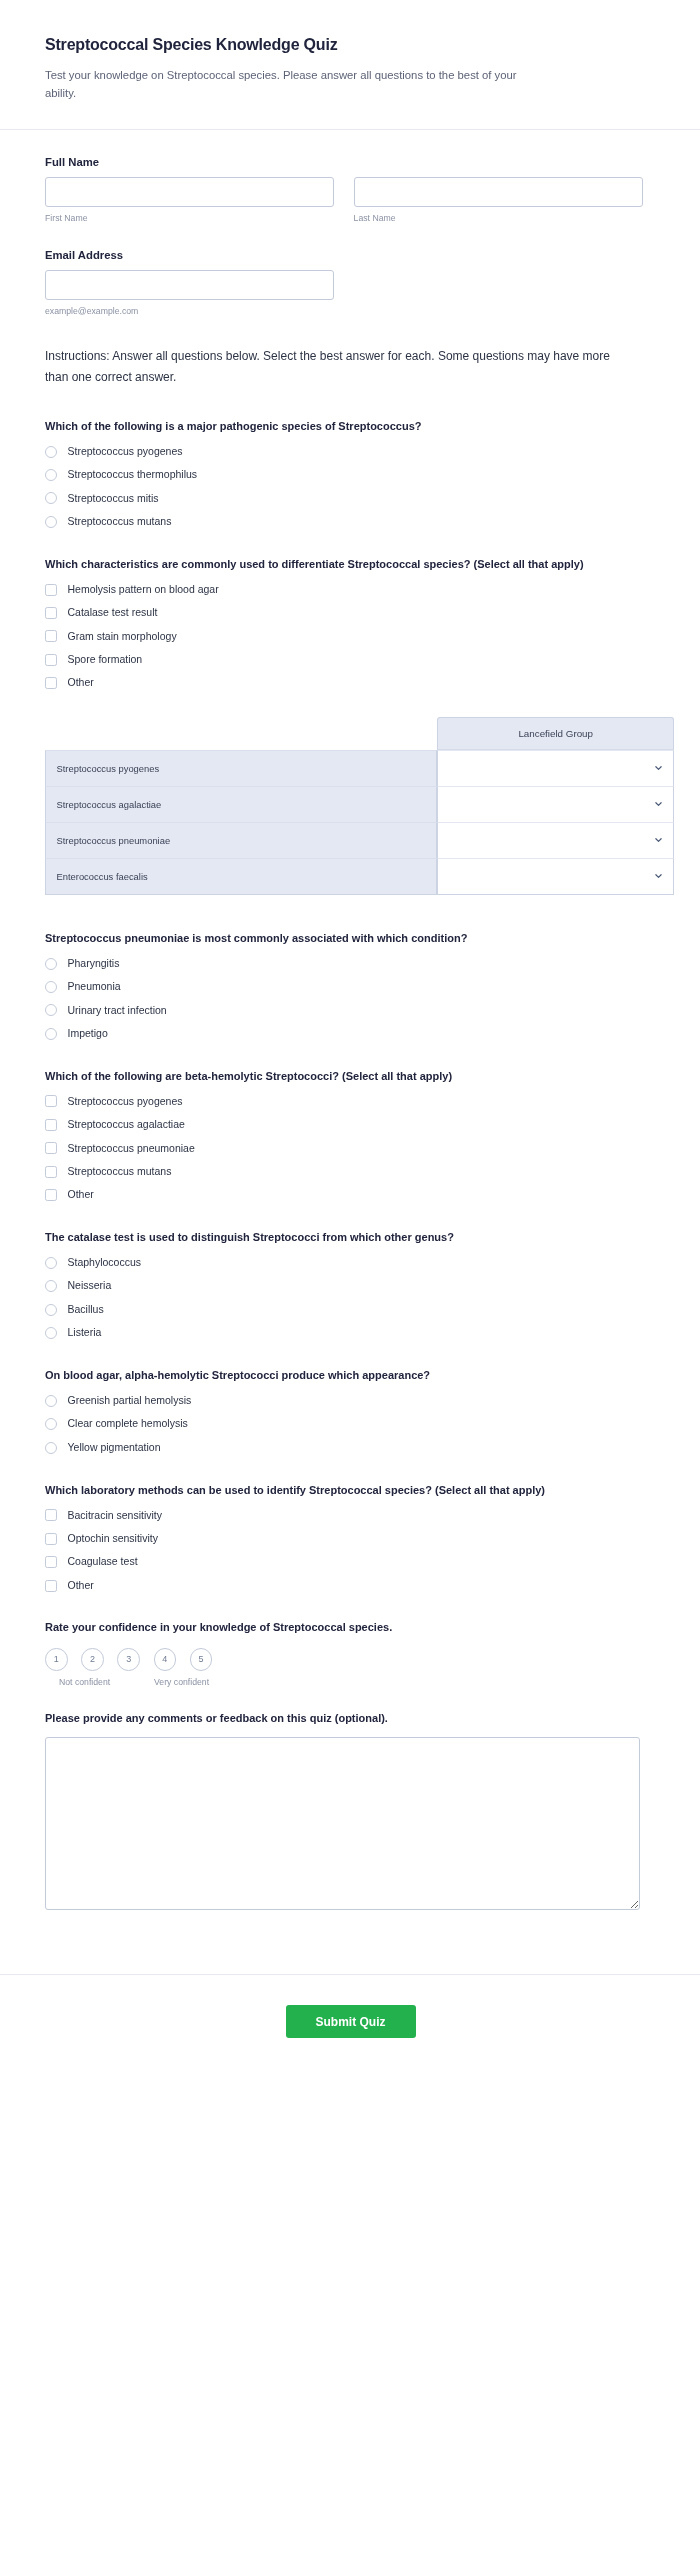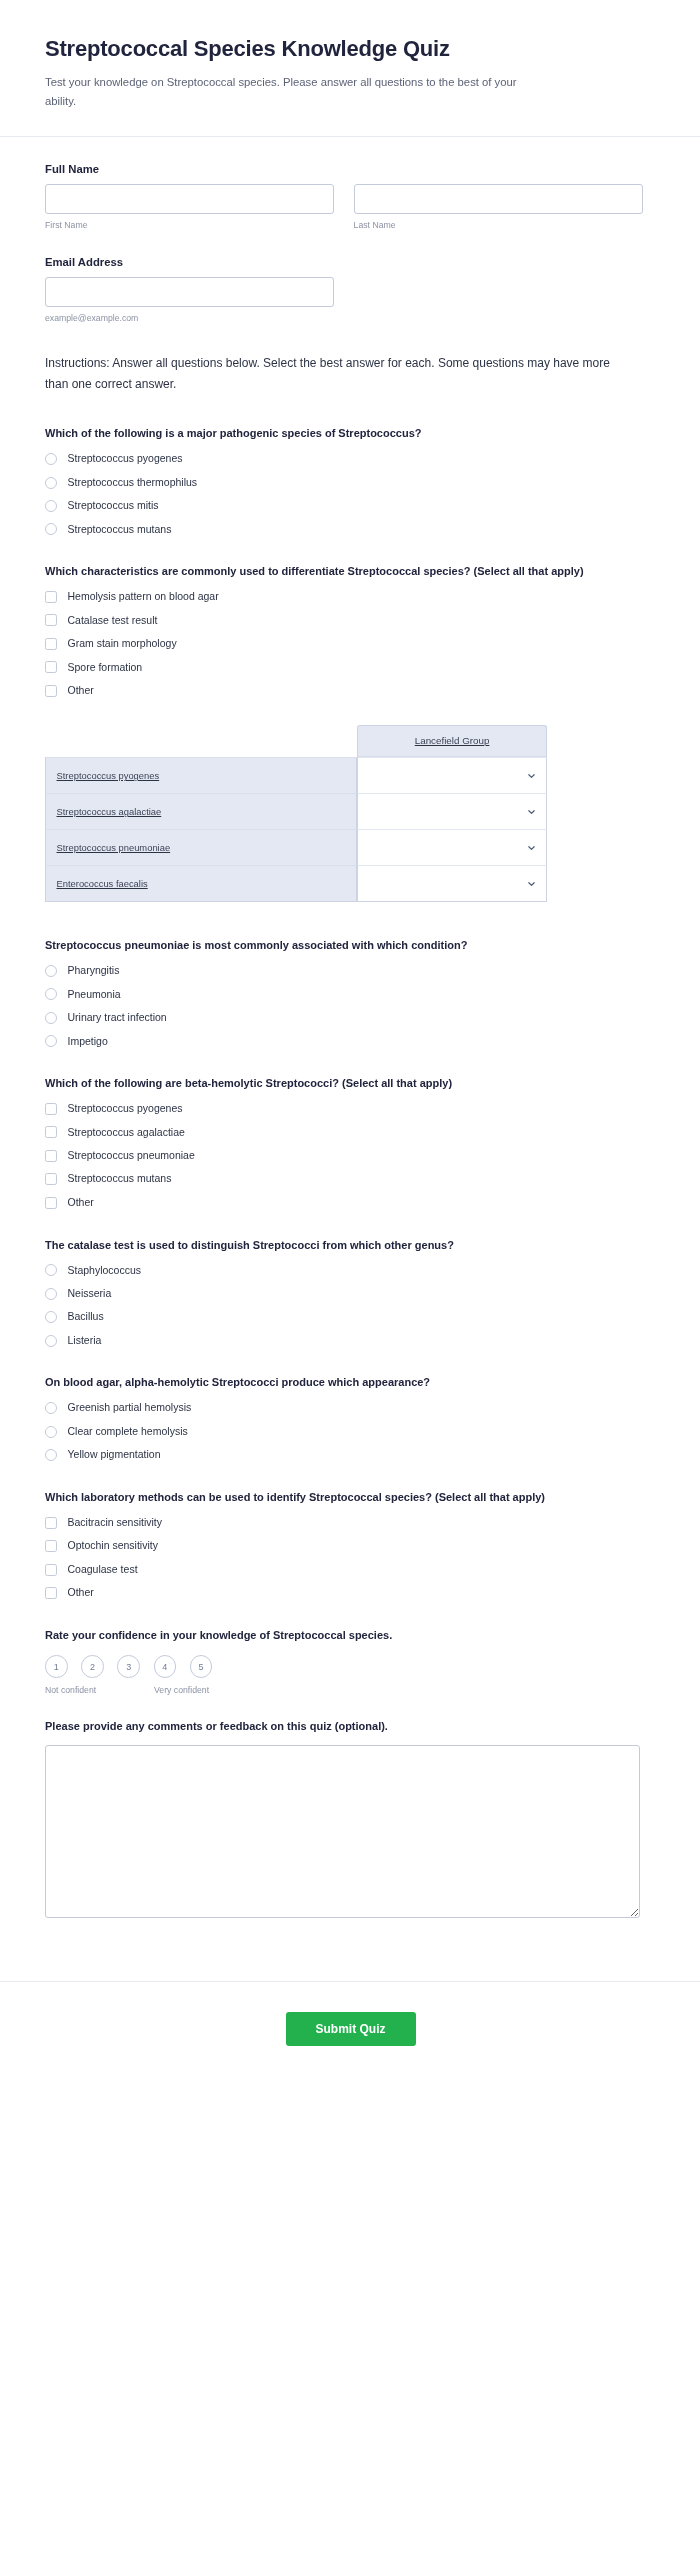--- a/index.html
+++ b/index.html
@@ -19,21 +19,21 @@
     margin: 0 auto;
     background: #ffffff;
   }
 
   
   .form-header {
     padding: 35px 45px 26px 45px;
     border-bottom: 0.8px solid #e6e9f0;
   }
   .form-title {
-    font-size: 22px;
+    font-size: 16px;
     line-height: 1.25;
     font-weight: bold;
     color: #21243d;
     margin: 0 0 10.5px 0;
     letter-spacing: -0.2px;
   }
   .form-subtitle {
     font-size: 11.3px;
     line-height: 1.65;
     color: #5d6377;
@@ -129,24 +129,23 @@
   .opt-label {
     font-size: 10.5px;
     color: #2c3345;
     line-height: 1.3;
   }
 
   
   .matrix {
     border-collapse: separate;
     border-spacing: 0;
-    width: 502px;
+    width: 629px;
     margin-top: 13.6px;
     font-size: 9.8px;
-    text-decoration: underline;
   }
   .matrix th.corner {
     background: transparent;
     border: none;
     width: 350px;
     padding: 0;
   }
   .matrix th.colhead {
     background: #e4e8f2;
     border: 0.8px solid #ccd3e3;
@@ -207,21 +206,21 @@
     background: #fff;
   }
   .scale-legend {
     display: flex;
     margin-top: 6.8px;
     font-size: 8.7px;
     color: #8b92a4;
     position: relative;
     width: 167px;
   }
-  .scale-legend .left { position: absolute; left: 0; }
+  .scale-legend .left { position: absolute; left: 14px; }
   .scale-legend .right { position: absolute; left: 109px; text-align: right; }
 
   
   .ta {
     width: 595px;
     height: 173px;
     border: 0.8px solid #c3cad9;
     border-radius: 3px;
     background: #fff;
     font-family: "Liberation Sans", sans-serif;

